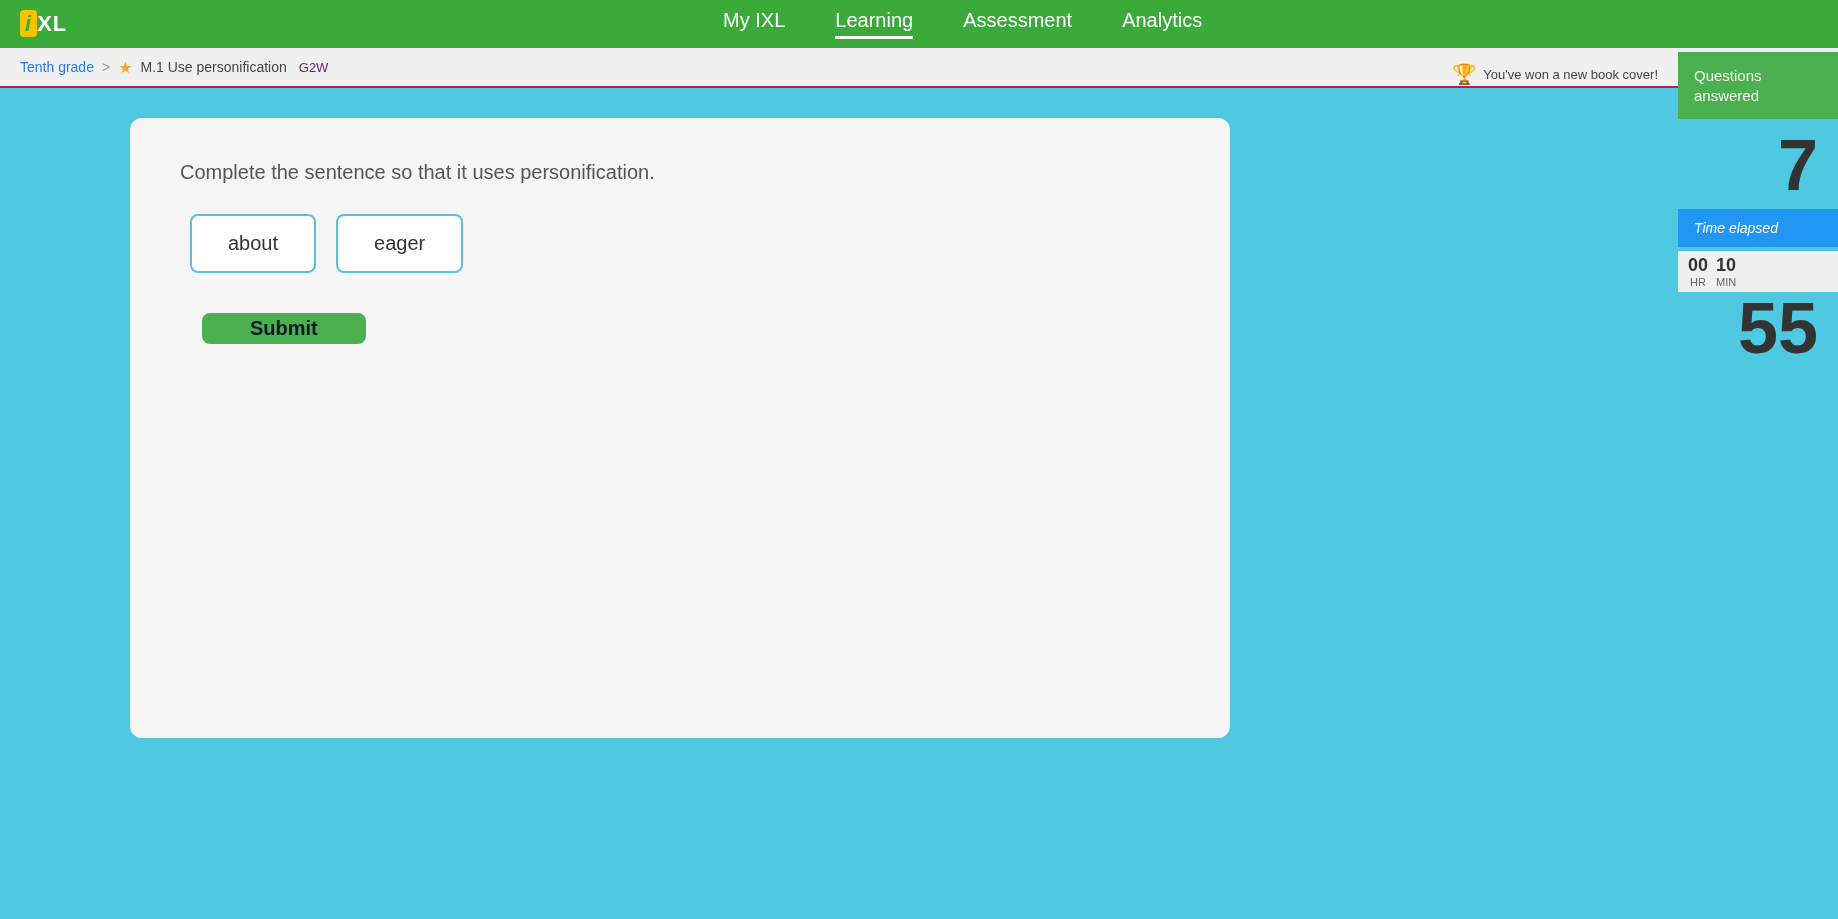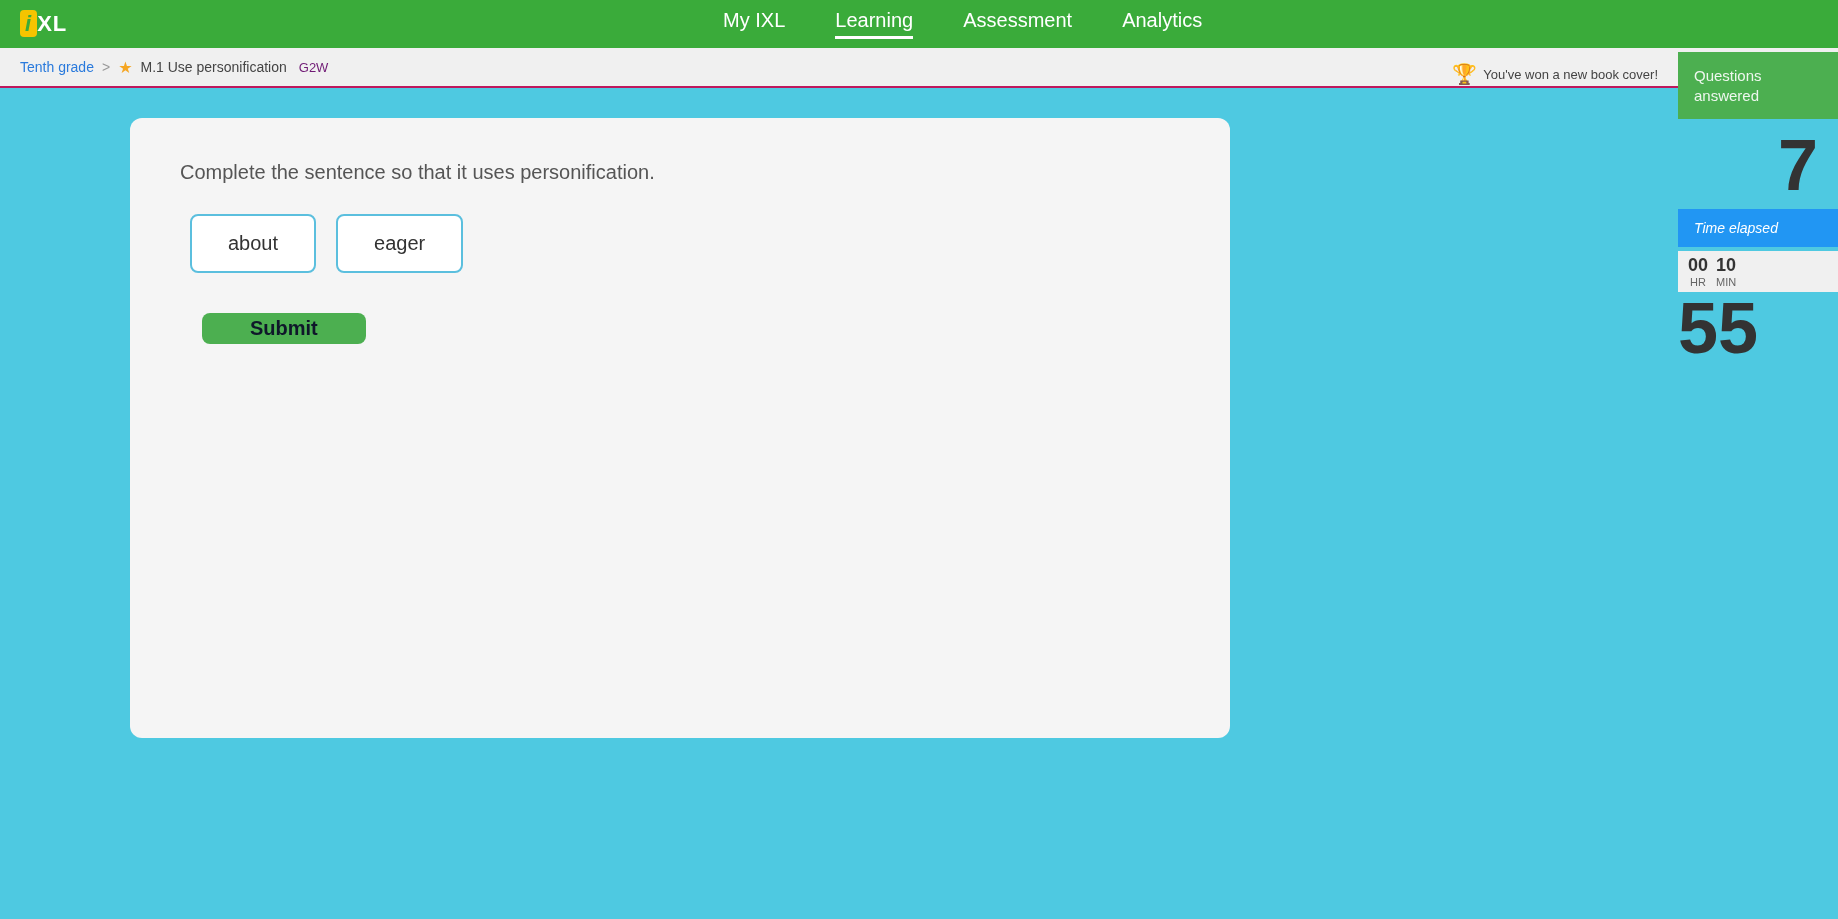--- a/index.html
+++ b/index.html
@@ -256,21 +256,22 @@
       padding: 10px 16px;
       font-size: 15px;
       line-height: 1.3;
       margin-top: 4px;
     }
 
     .sidebar-score {
       font-size: 72px;
       font-weight: bold;
       color: #333;
-      padding-right: 6px;
+      text-align: right;
+      padding-right: 20px;
       line-height: 1;
     }
   </style>
 </head>
 <body>
 
 <div class="nav-bar">
   <div class="nav-logo">
     <span>i</span>XL
   </div>

